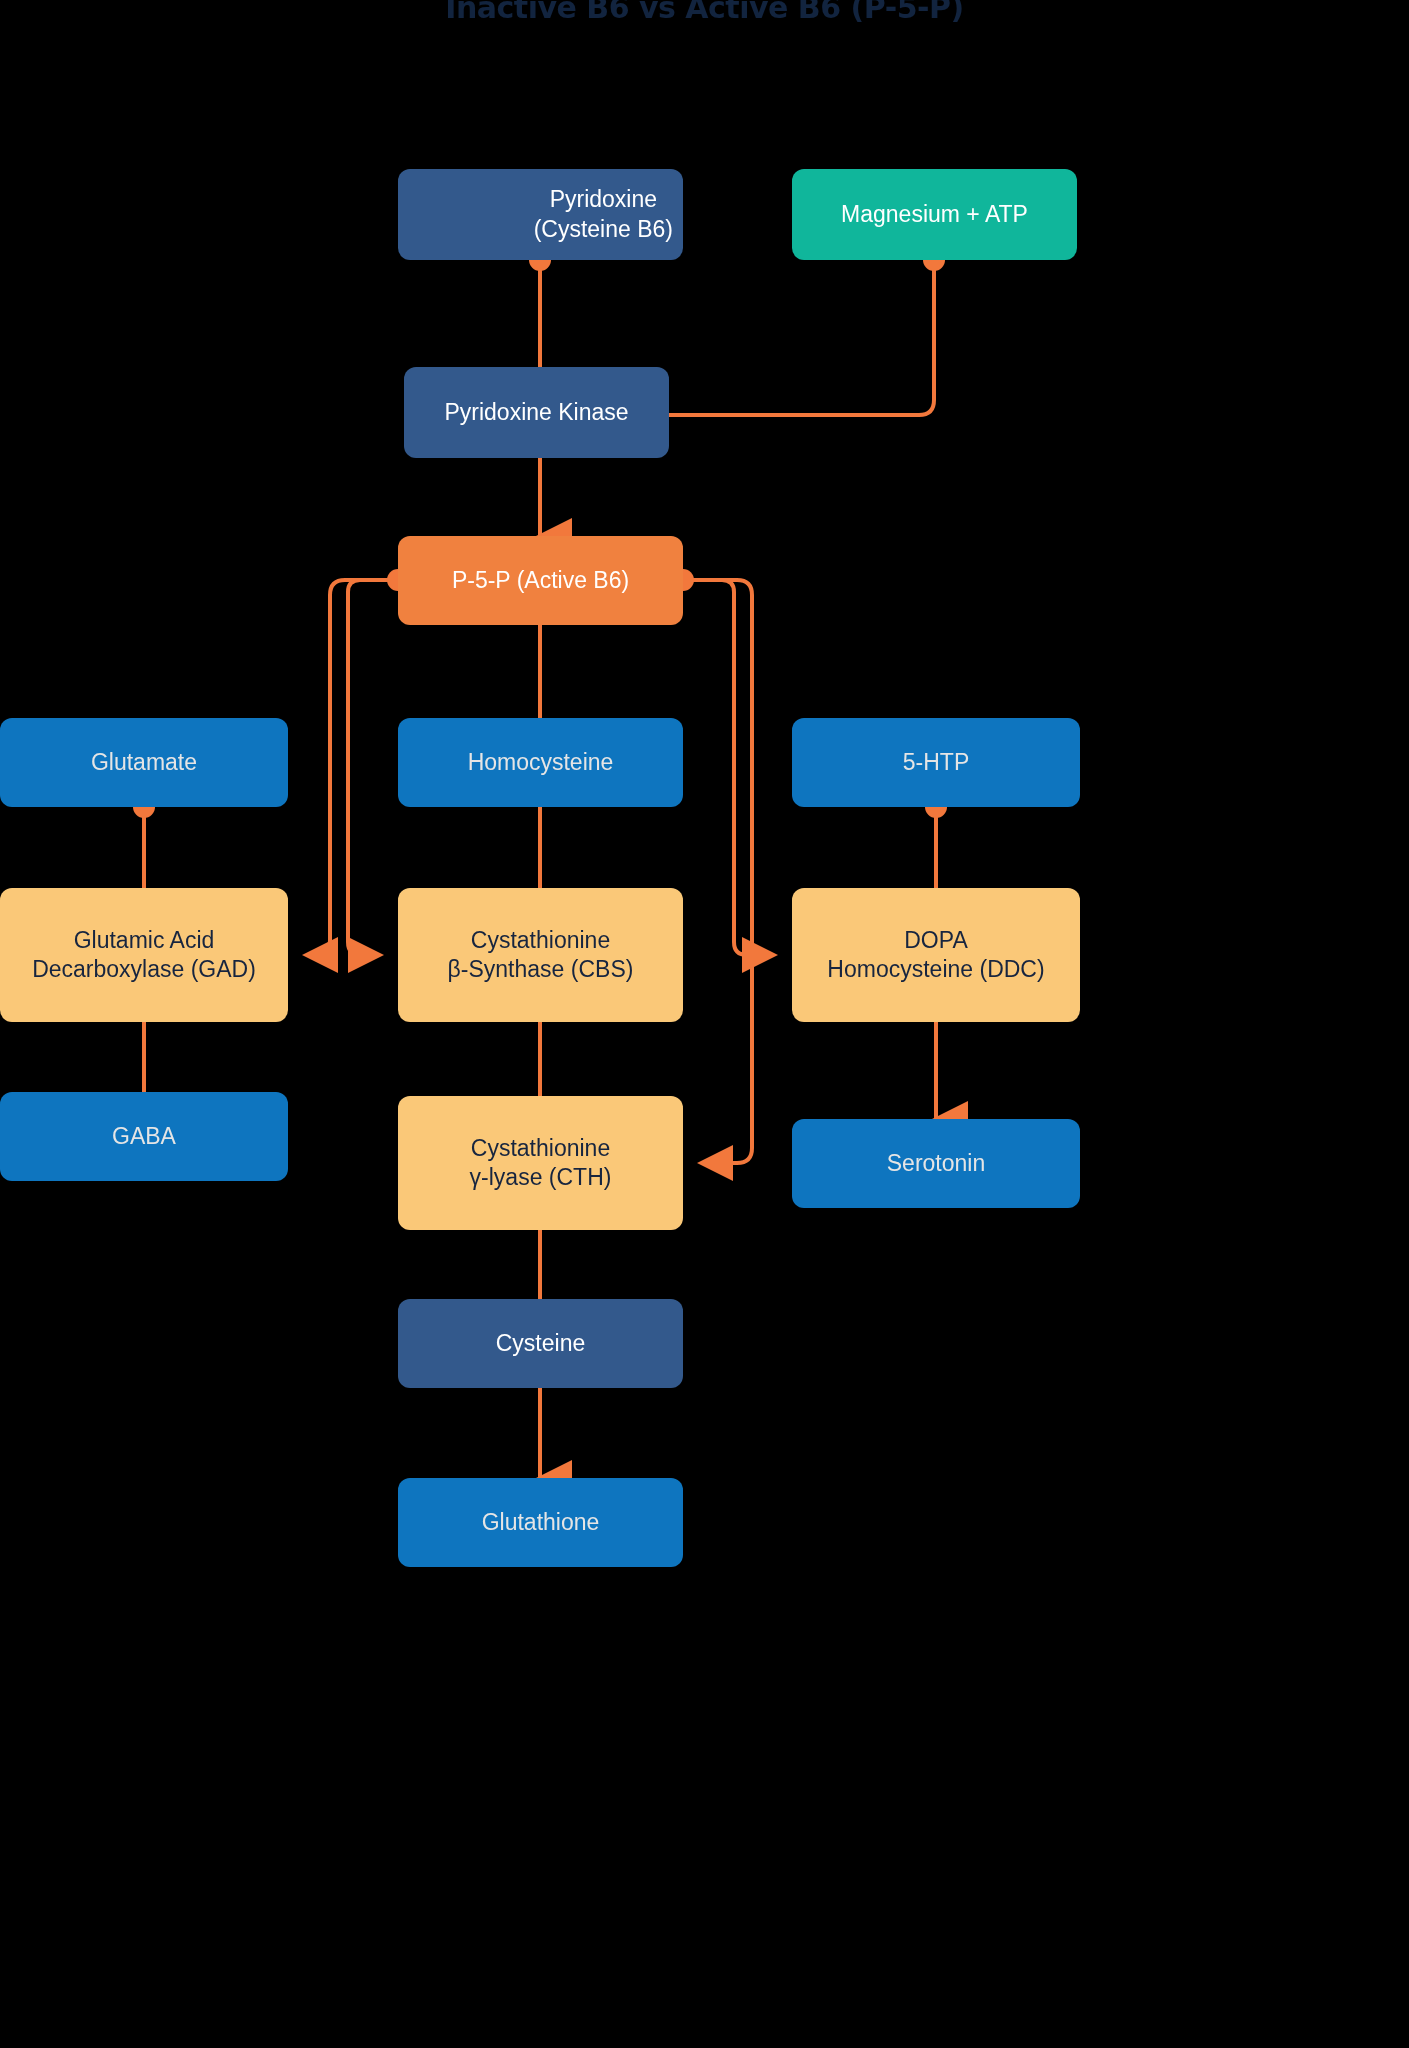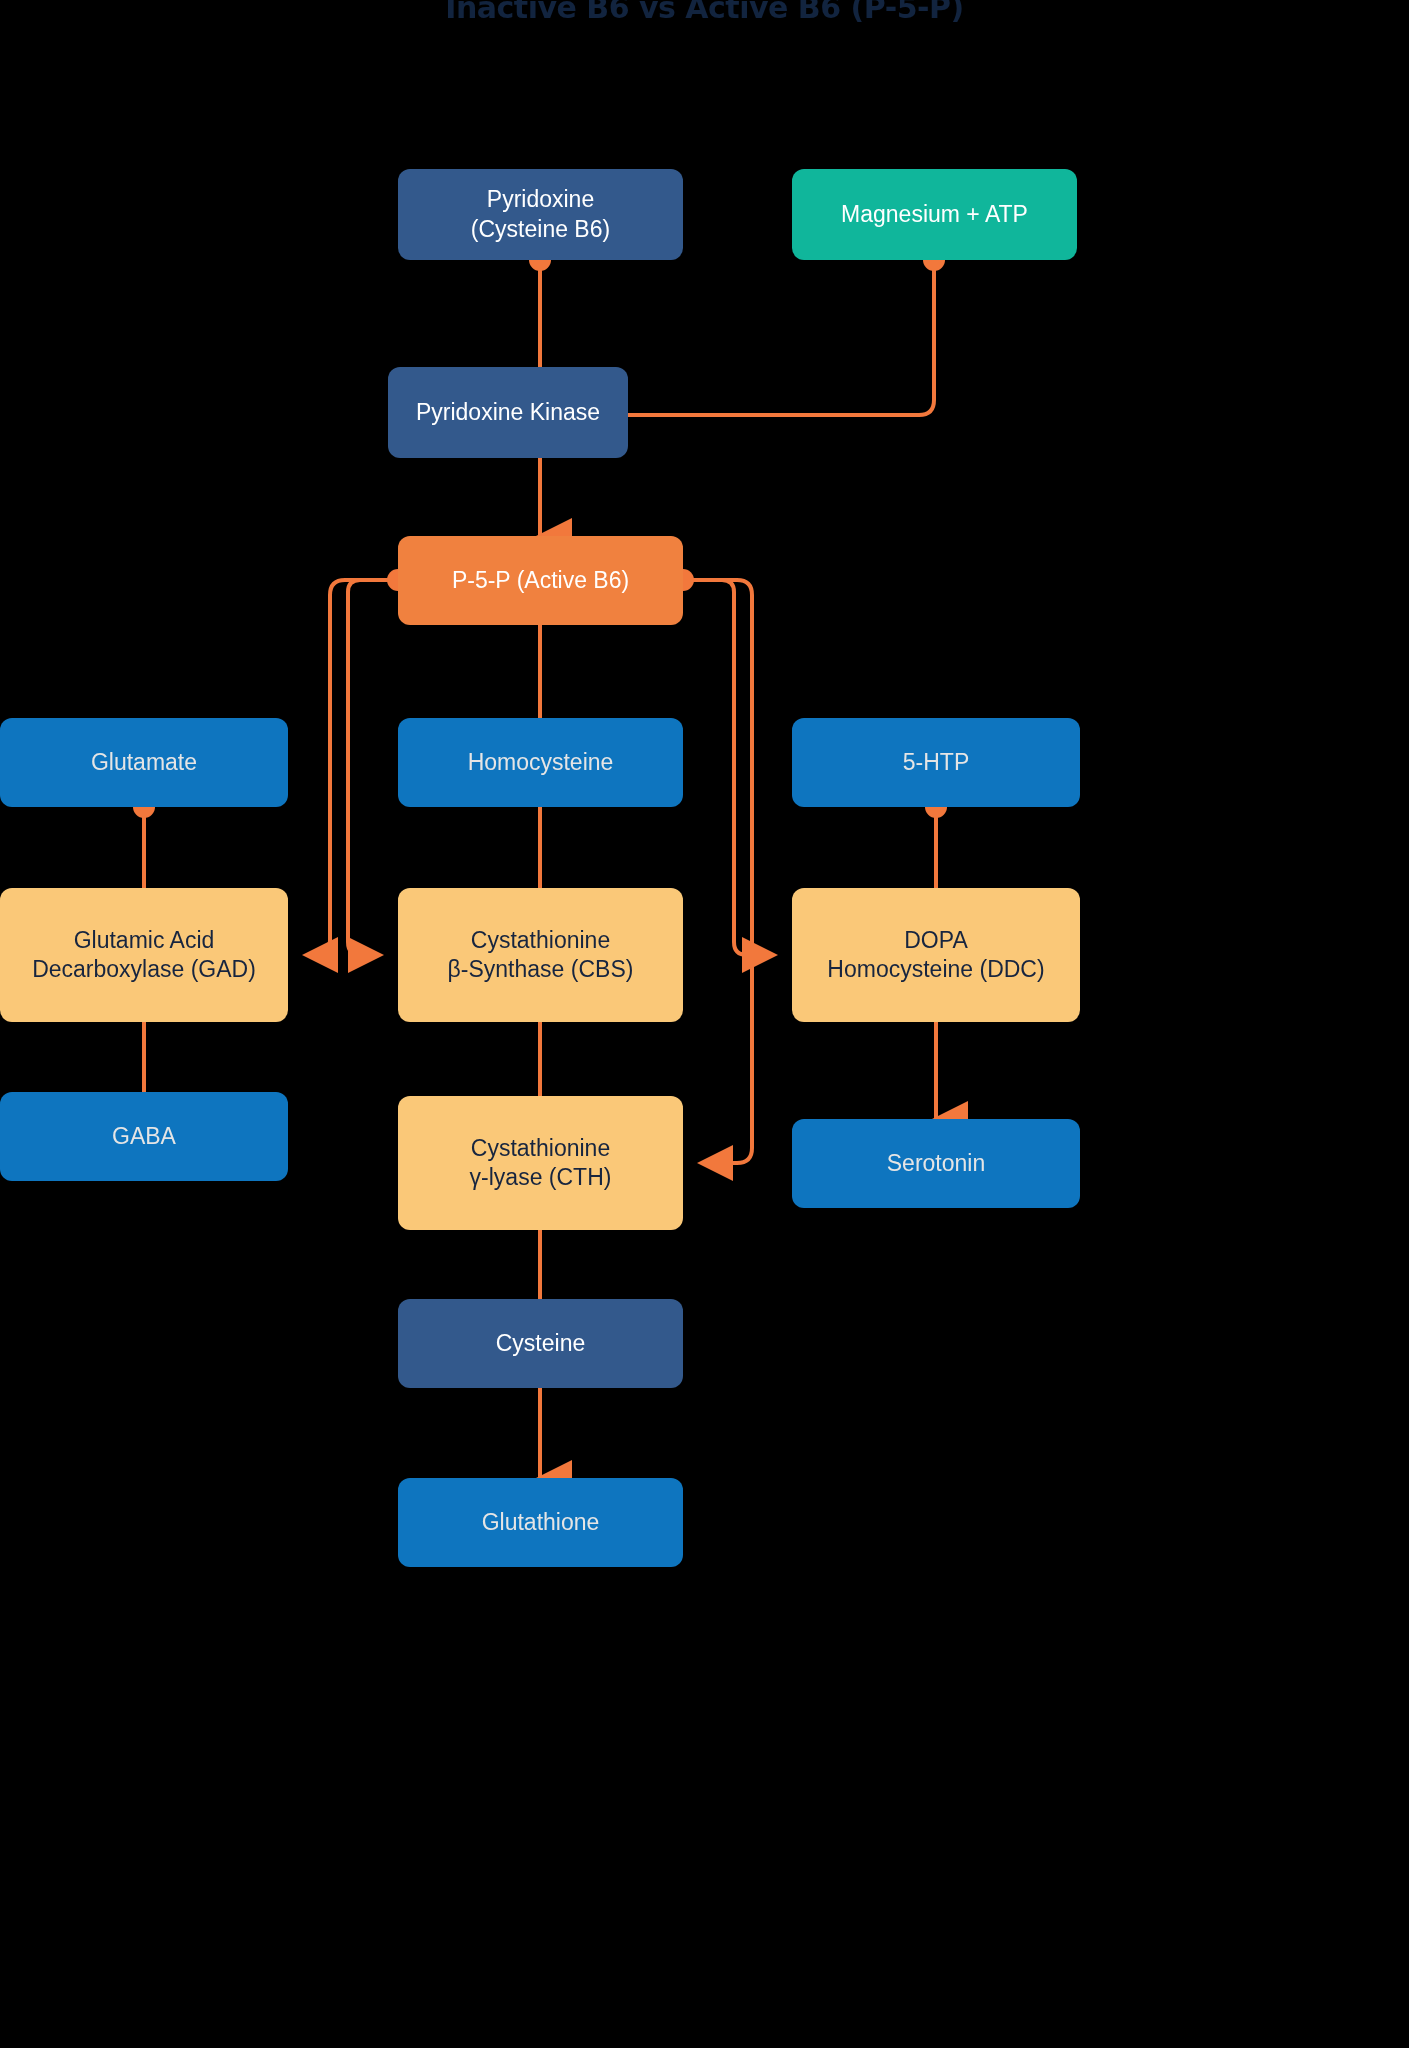--- a/index.html
+++ b/index.html
@@ -83,34 +83,34 @@
       <circle cx="540" cy="260" r="11"></circle>
       <circle cx="934" cy="260" r="11"></circle>
       <circle cx="540" cy="415" r="11"></circle>
       <circle cx="398" cy="580" r="11"></circle>
       <circle cx="683" cy="580" r="11"></circle>
       <circle cx="144" cy="807" r="11"></circle>
       <circle cx="936" cy="807" r="11"></circle>
     </g>
   </svg>
 
-  <div class="node n-navy" style="left:398px;top:169px;width:285px;height:91px;">
+  <div class="node n-navy" style="left:398px;top:169px;width:285px;height:91px;justify-content:flex-end;">
     <div>
       <span>Pyridoxine</span>
       <span>(Cysteine B6)</span>
     </div>
   </div>
 
   <div class="node n-teal" style="left:792px;top:169px;width:285px;height:91px;">
     <div>
         <span>Magnesium + ATP</span>
       </div>
   </div>
 
-  <div class="node n-navy" style="left:388px;top:367px;width:240px;height:91px;">
+  <div class="node n-navy" style="left:404px;top:367px;width:265px;height:91px;">
     <div>
         <span>Pyridoxine Kinase</span>
       </div>
   </div>
 
   <div class="node n-orange" style="left:398px;top:536px;width:285px;height:89px;">
     <div>
         <span>P-5-P (Active B6)</span>
       </div>
   </div>

